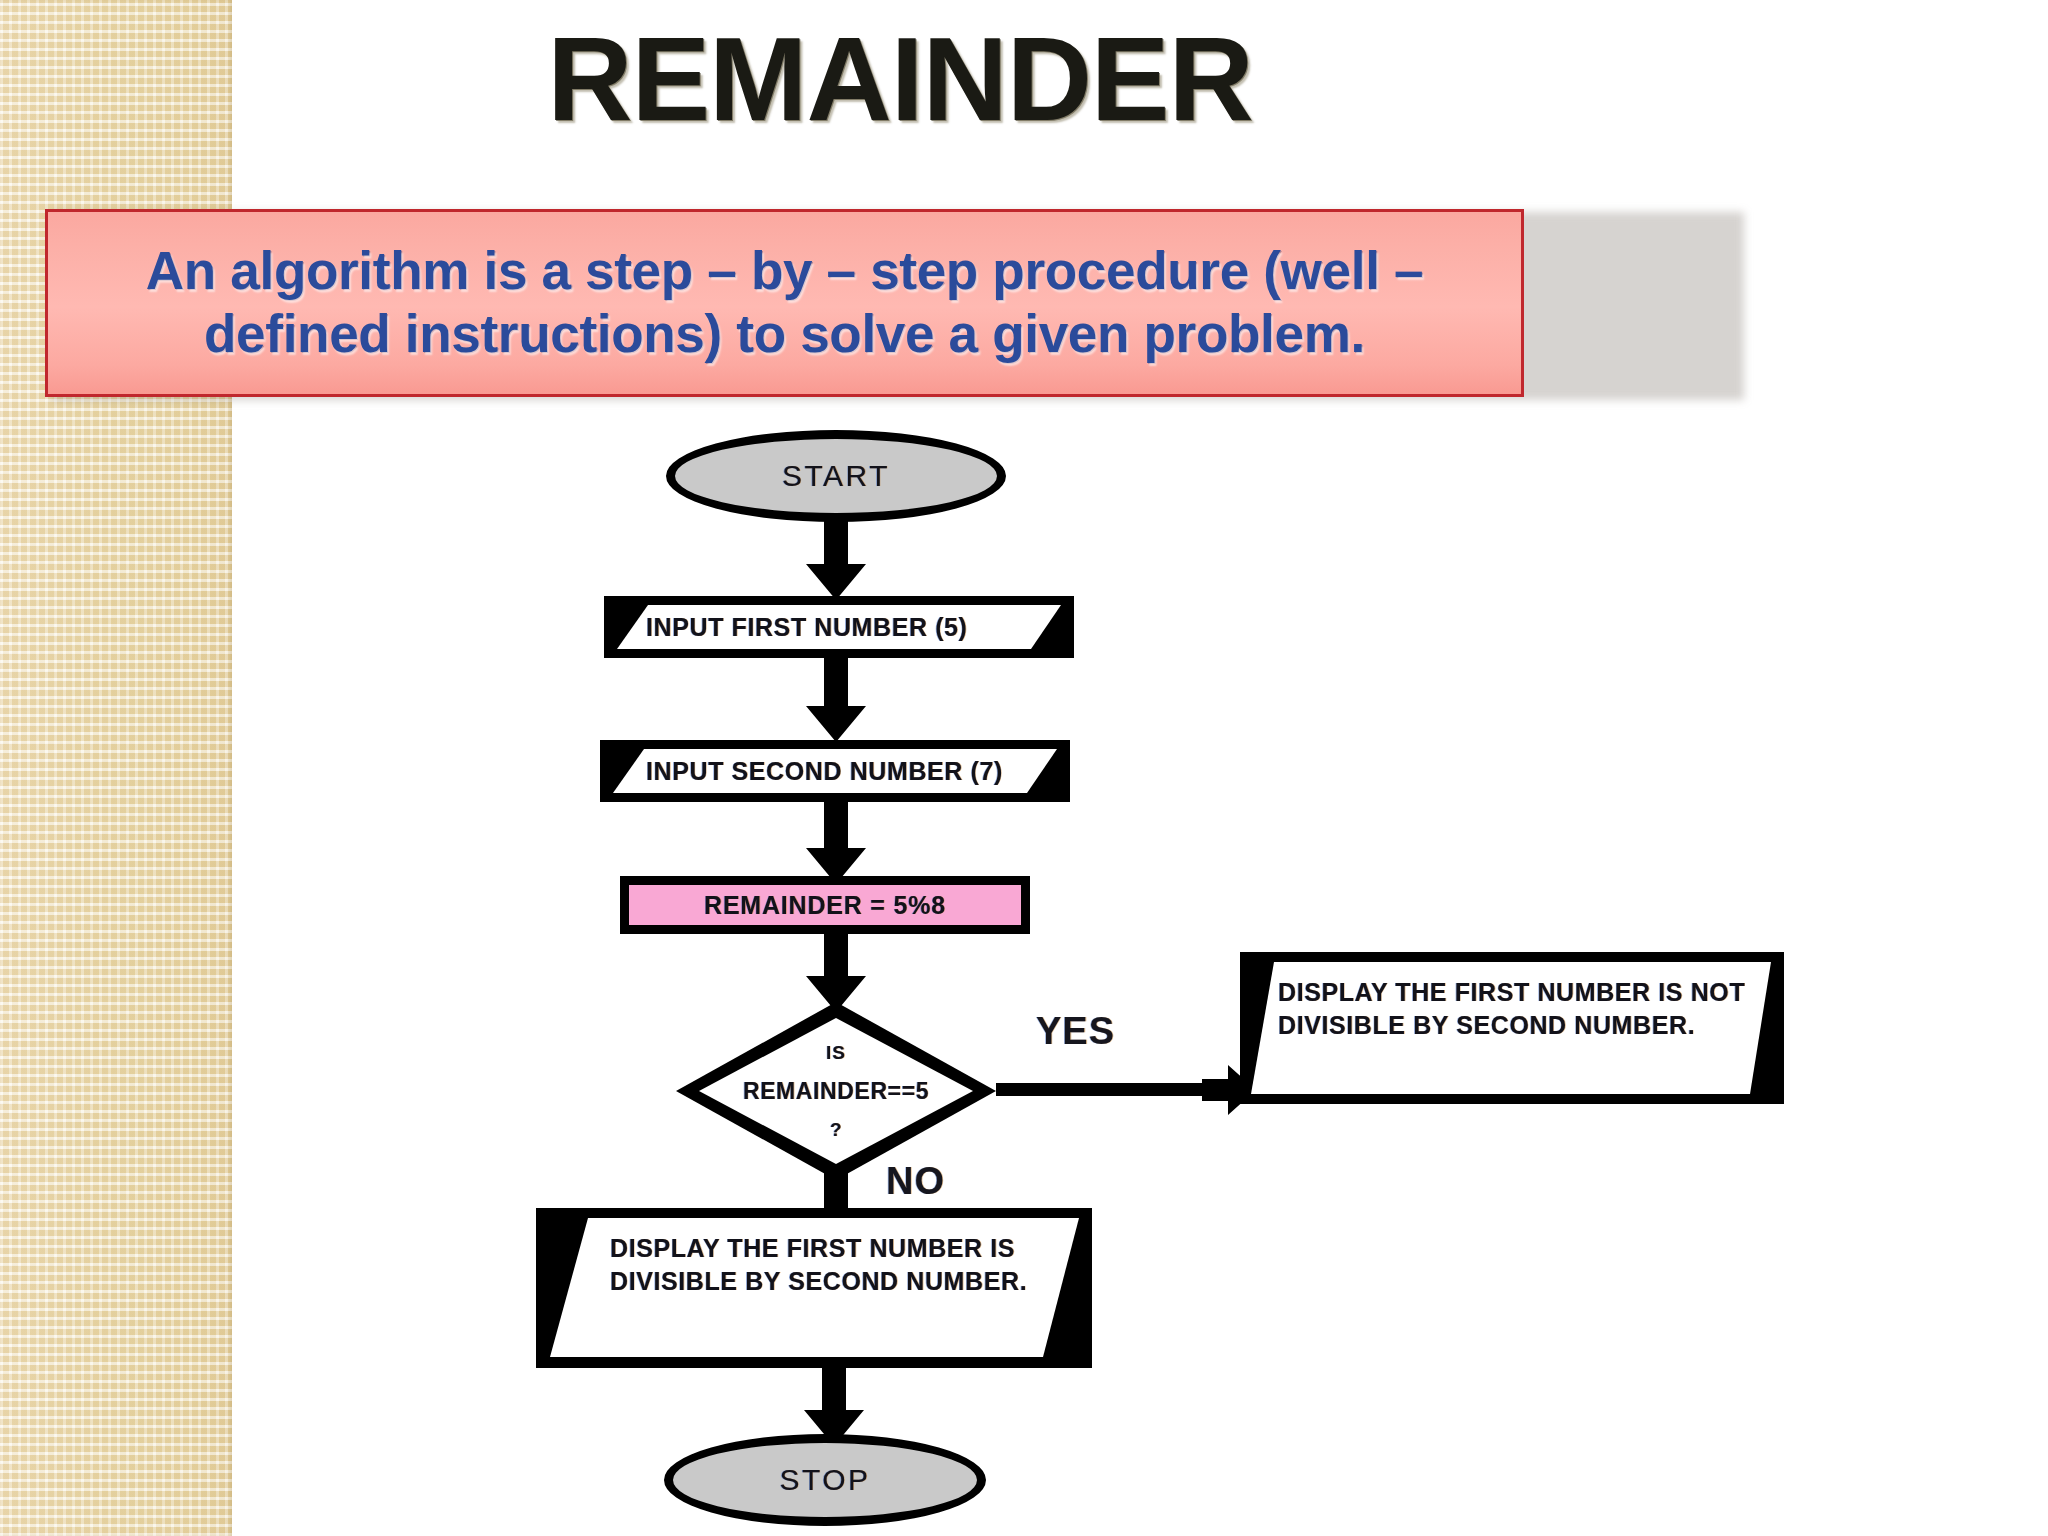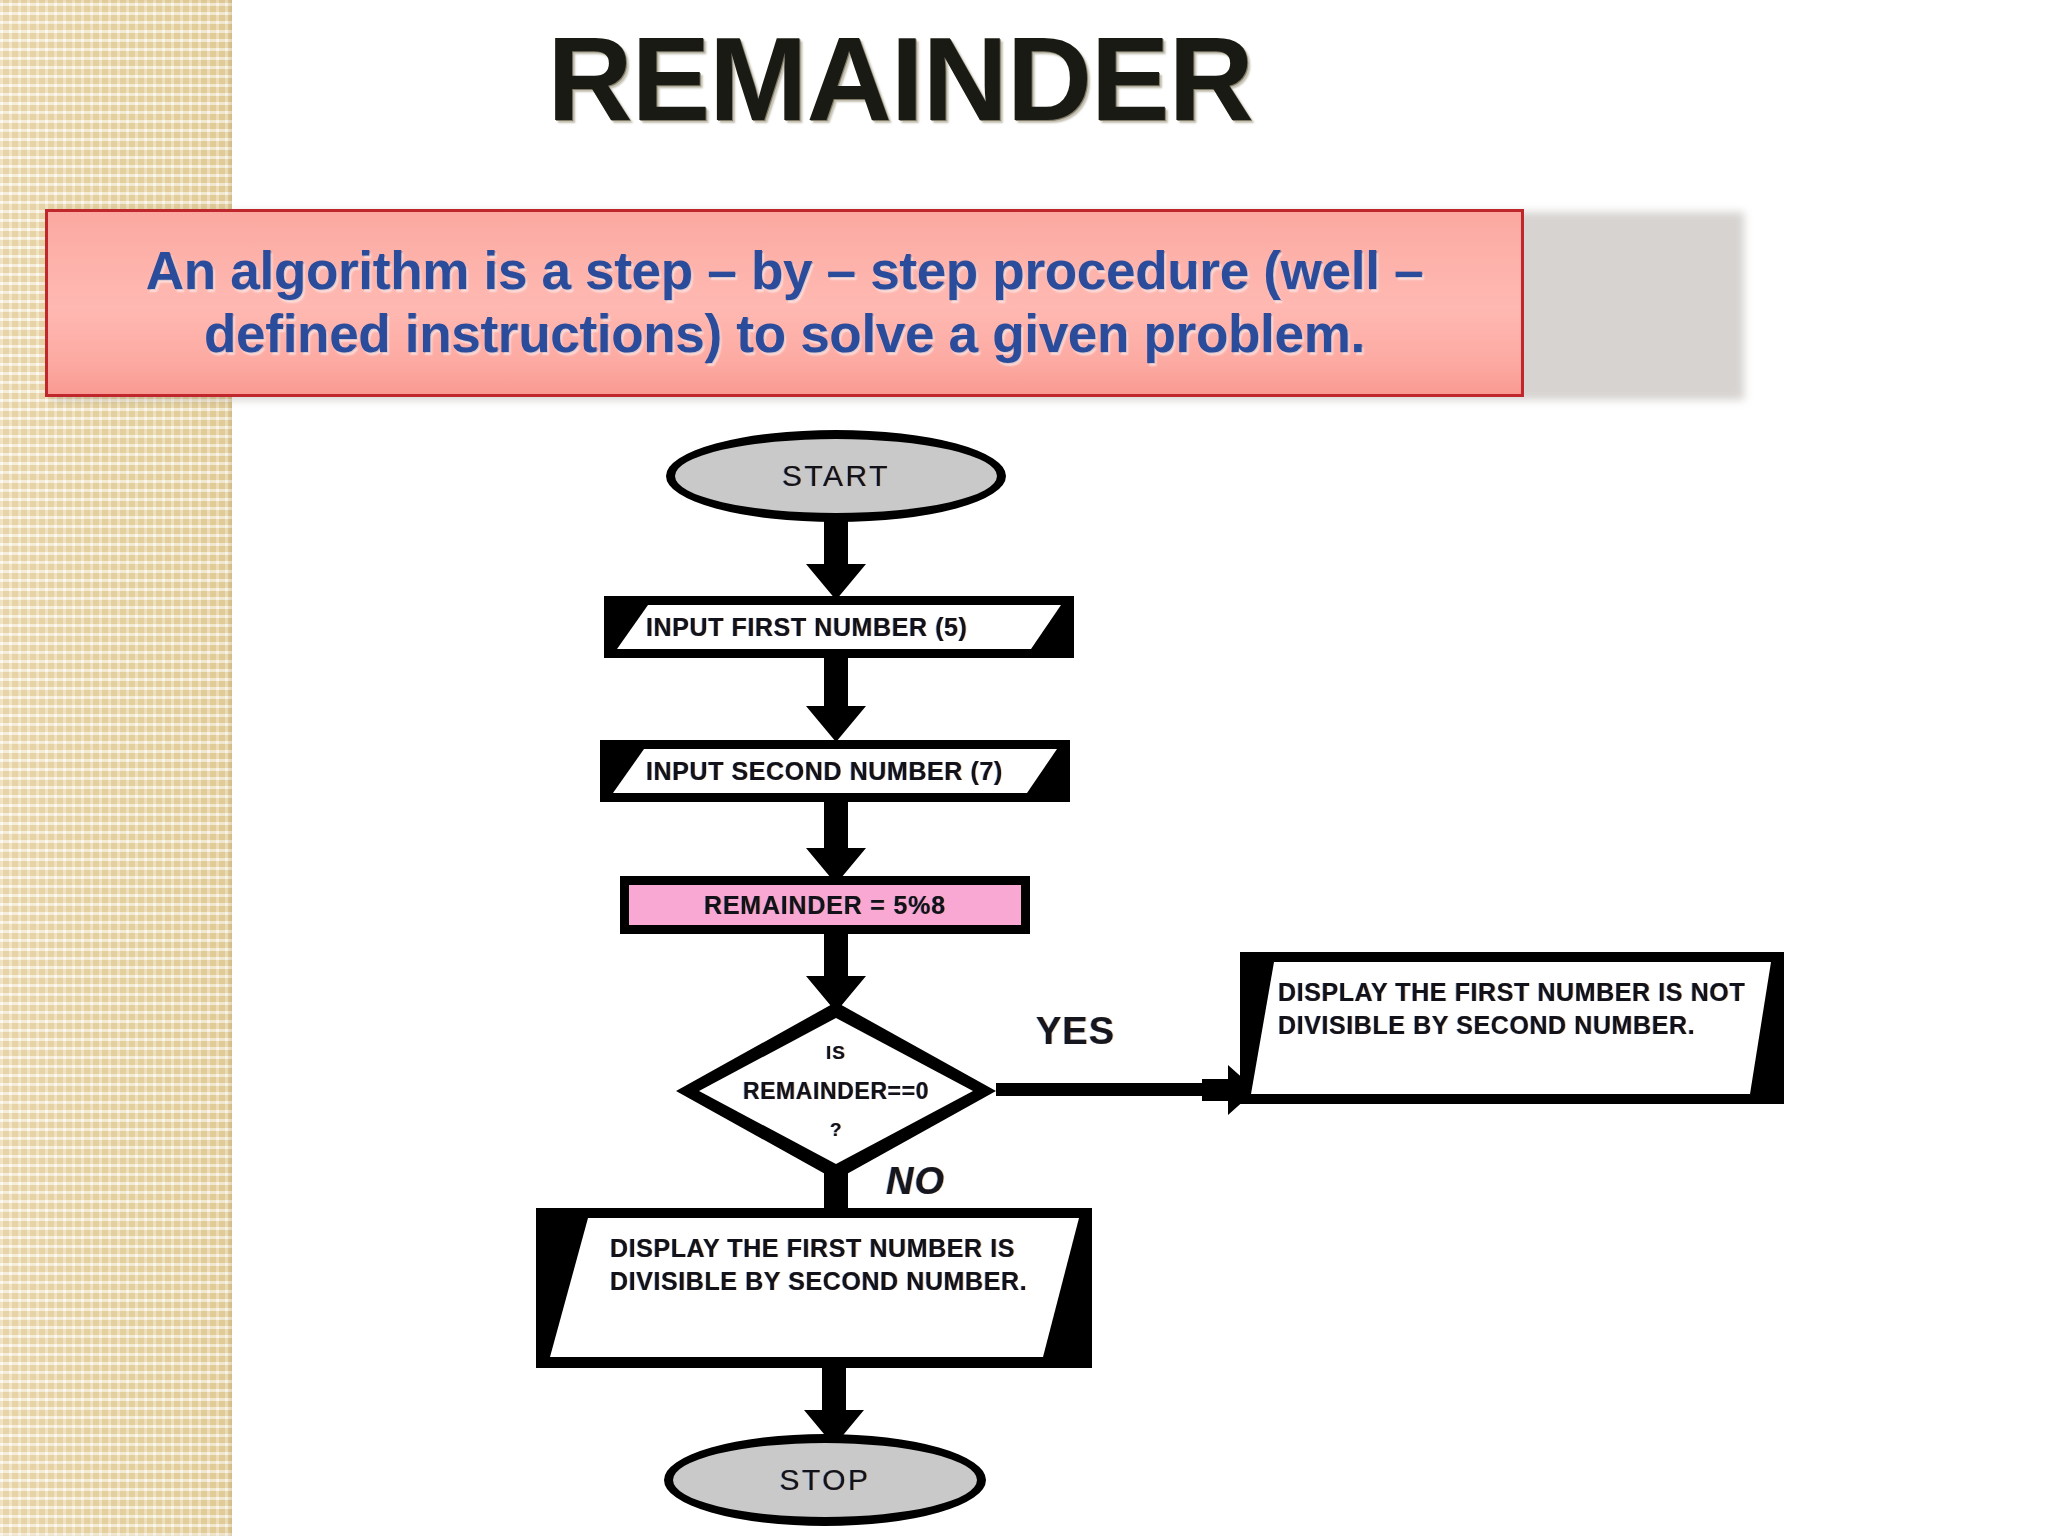--- a/index.html
+++ b/index.html
@@ -219,21 +219,21 @@
       <path d="M24,0 H48 V44 H66 L36,80 L6,44 H24 Z" fill="#000"></path>
     </svg>
 
     <div class="decision-wrap" style="left:676px; top:592px; width:320px; height:178px;">
       <svg class="decision-diamond" viewBox="0 0 320 178" width="320" height="178">
         <polygon points="160,0 320,89 160,178 0,89" fill="#000"></polygon>
         <polygon points="160,16 297,89 160,162 23,89" fill="#ffffff"></polygon>
       </svg>
       <div class="decision-text">
         <span class="l1 fc-label">IS</span>
-        <span class="l2 fc-label">REMAINDER==0</span>
+        <span class="l2 fc-label">REMAINDER==5</span>
         <span class="l3 fc-label">?</span>
       </div>
     </div>
 
     <div class="h-line" style="left:996px; top:673px; width:218px; height:13px;"></div>
     <svg style="position:absolute; left:1202px; top:655px;" width="56" height="50" viewBox="0 0 56 50">
       <path d="M0,14 H26 V0 L54,25 L26,50 V36 H0 Z" fill="#000"></path>
     </svg>
     <span class="branch-label" style="left:1036px; top:600px;">YES</span>
 
@@ -241,21 +241,21 @@
       <svg width="544" height="152" viewBox="0 0 544 152" style="position:absolute;left:0;top:0;">
         <polygon points="24,0 544,0 520,152 0,152" fill="#000"></polygon>
         <polygon points="34,10 531,10 510,142 11,142" fill="#ffffff"></polygon>
       </svg>
     </div>
     <div class="io-text fc-label" style="left:1278px; top:544px; width:470px; height:110px; align-items:flex-start; padding-top:22px;">DISPLAY THE FIRST NUMBER IS NOT DIVISIBLE BY SECOND NUMBER.</div>
 
     <svg class="v-arrow" style="left:800px; top:762px;" width="72" height="96" viewBox="0 0 72 96">
       <path d="M24,0 H48 V58 H66 L36,94 L6,58 H24 Z" fill="#000"></path>
     </svg>
-    <span class="branch-label" style="left:886px; top:750px;font-style:italic;">NO</span>
+    <span class="branch-label" style="left:886px; top:750px;">NO</span>
 
     <div class="io-shape" style="left:536px; top:798px; width:556px; height:160px;">
       <svg width="556" height="160" viewBox="0 0 556 160" style="position:absolute;left:0;top:0;">
         <polygon points="40,0 556,0 518,160 0,160" fill="#000"></polygon>
         <polygon points="52,10 543,10 507,149 14,149" fill="#ffffff"></polygon>
       </svg>
     </div>
     <div class="io-text fc-label" style="left:610px; top:800px; width:440px; height:118px; align-items:flex-start; padding-top:22px;">DISPLAY THE FIRST NUMBER IS DIVISIBLE BY SECOND NUMBER.</div>
 
     <svg class="v-arrow" style="left:798px; top:952px;" width="72" height="86" viewBox="0 0 72 86">

